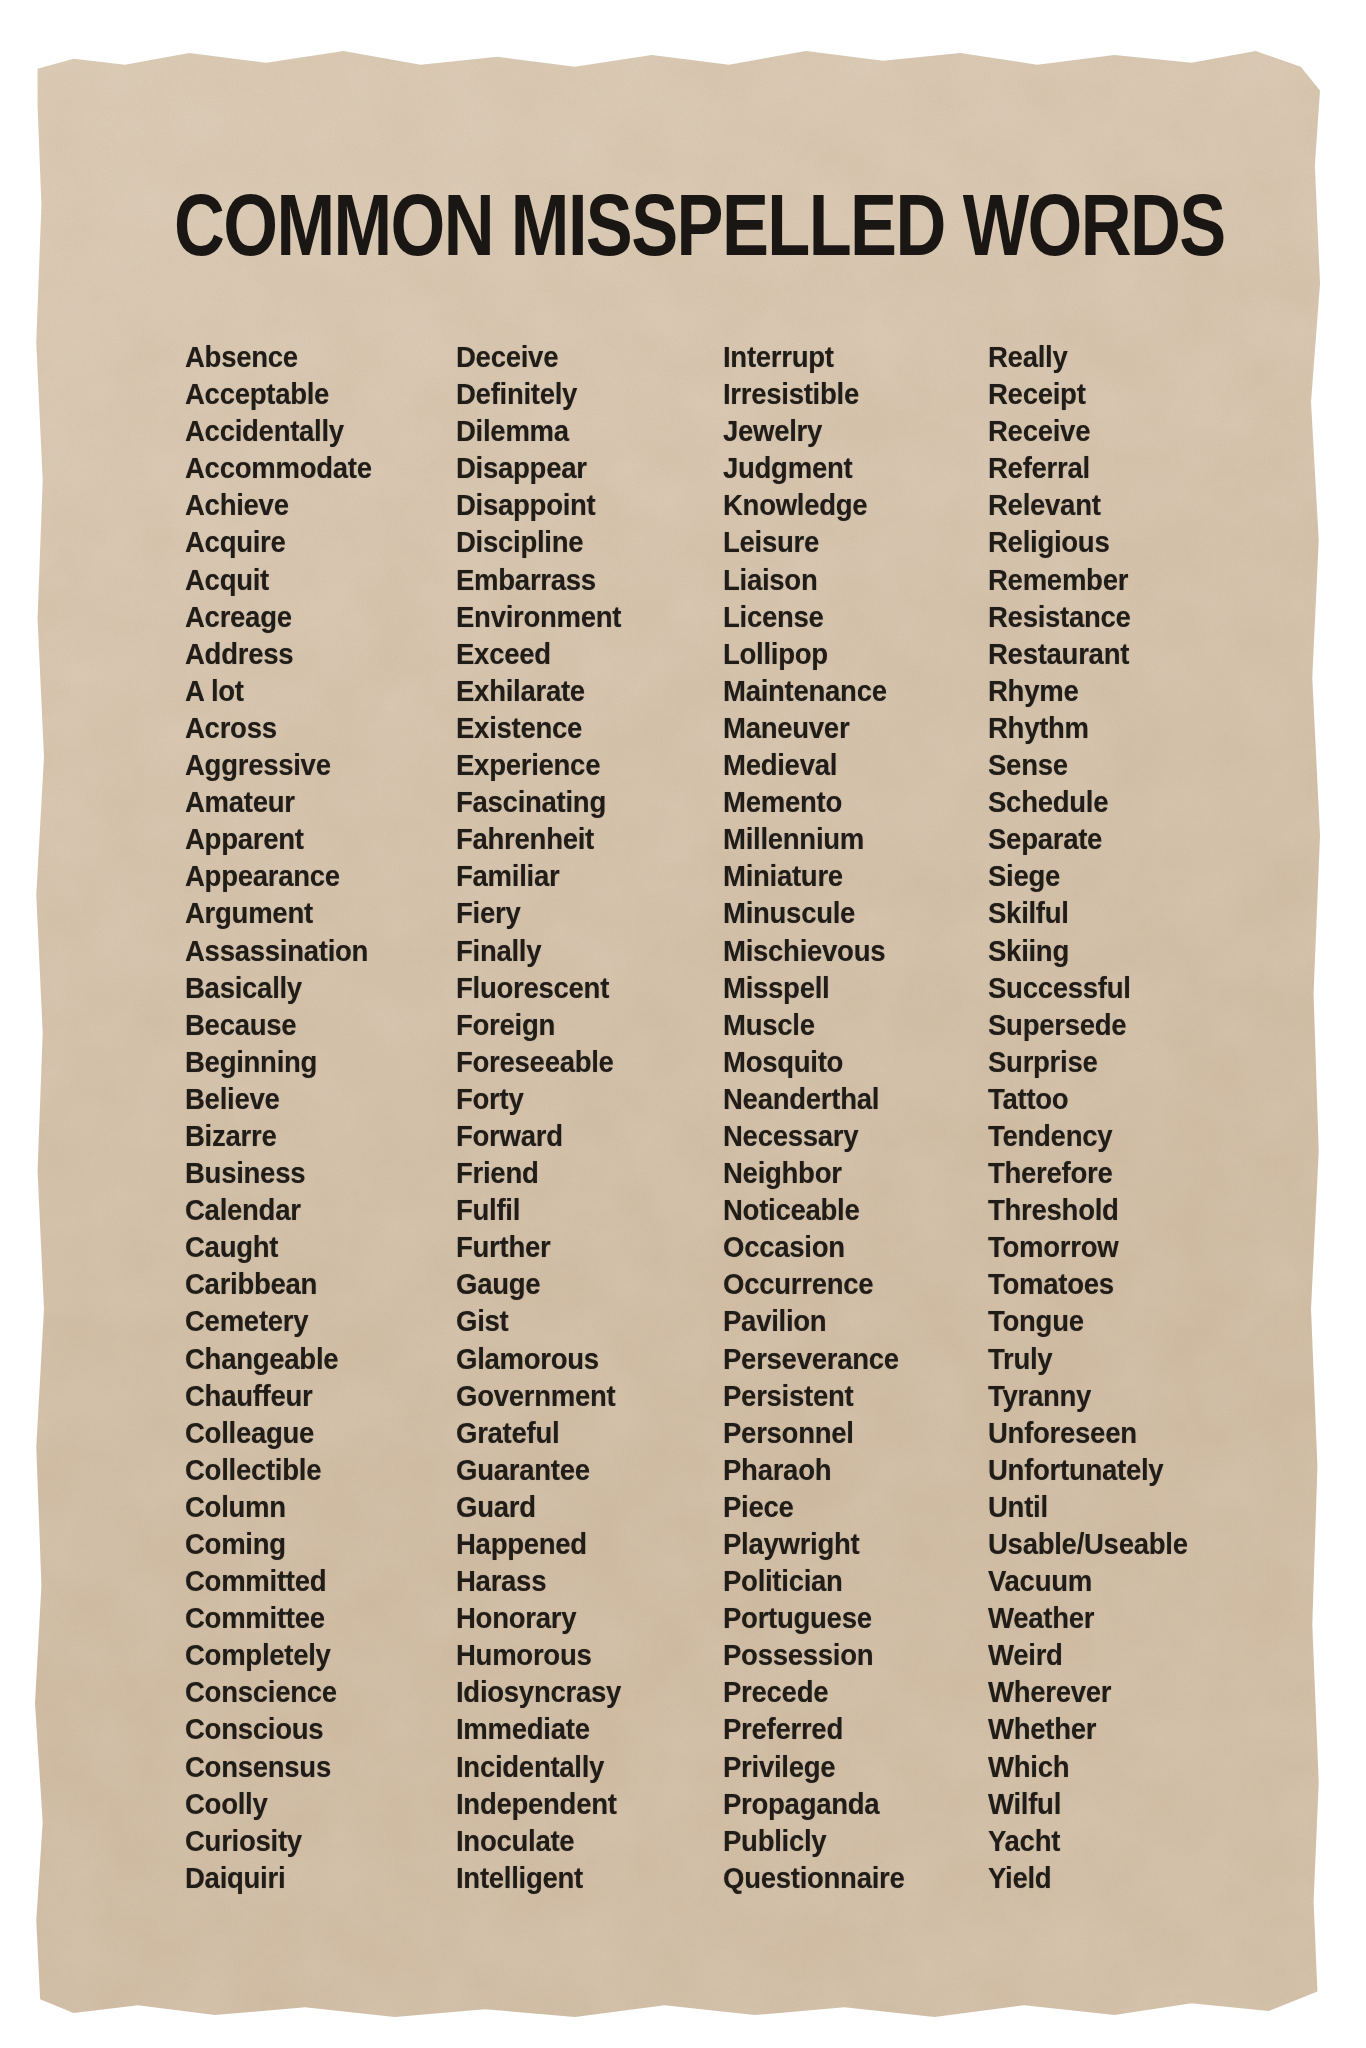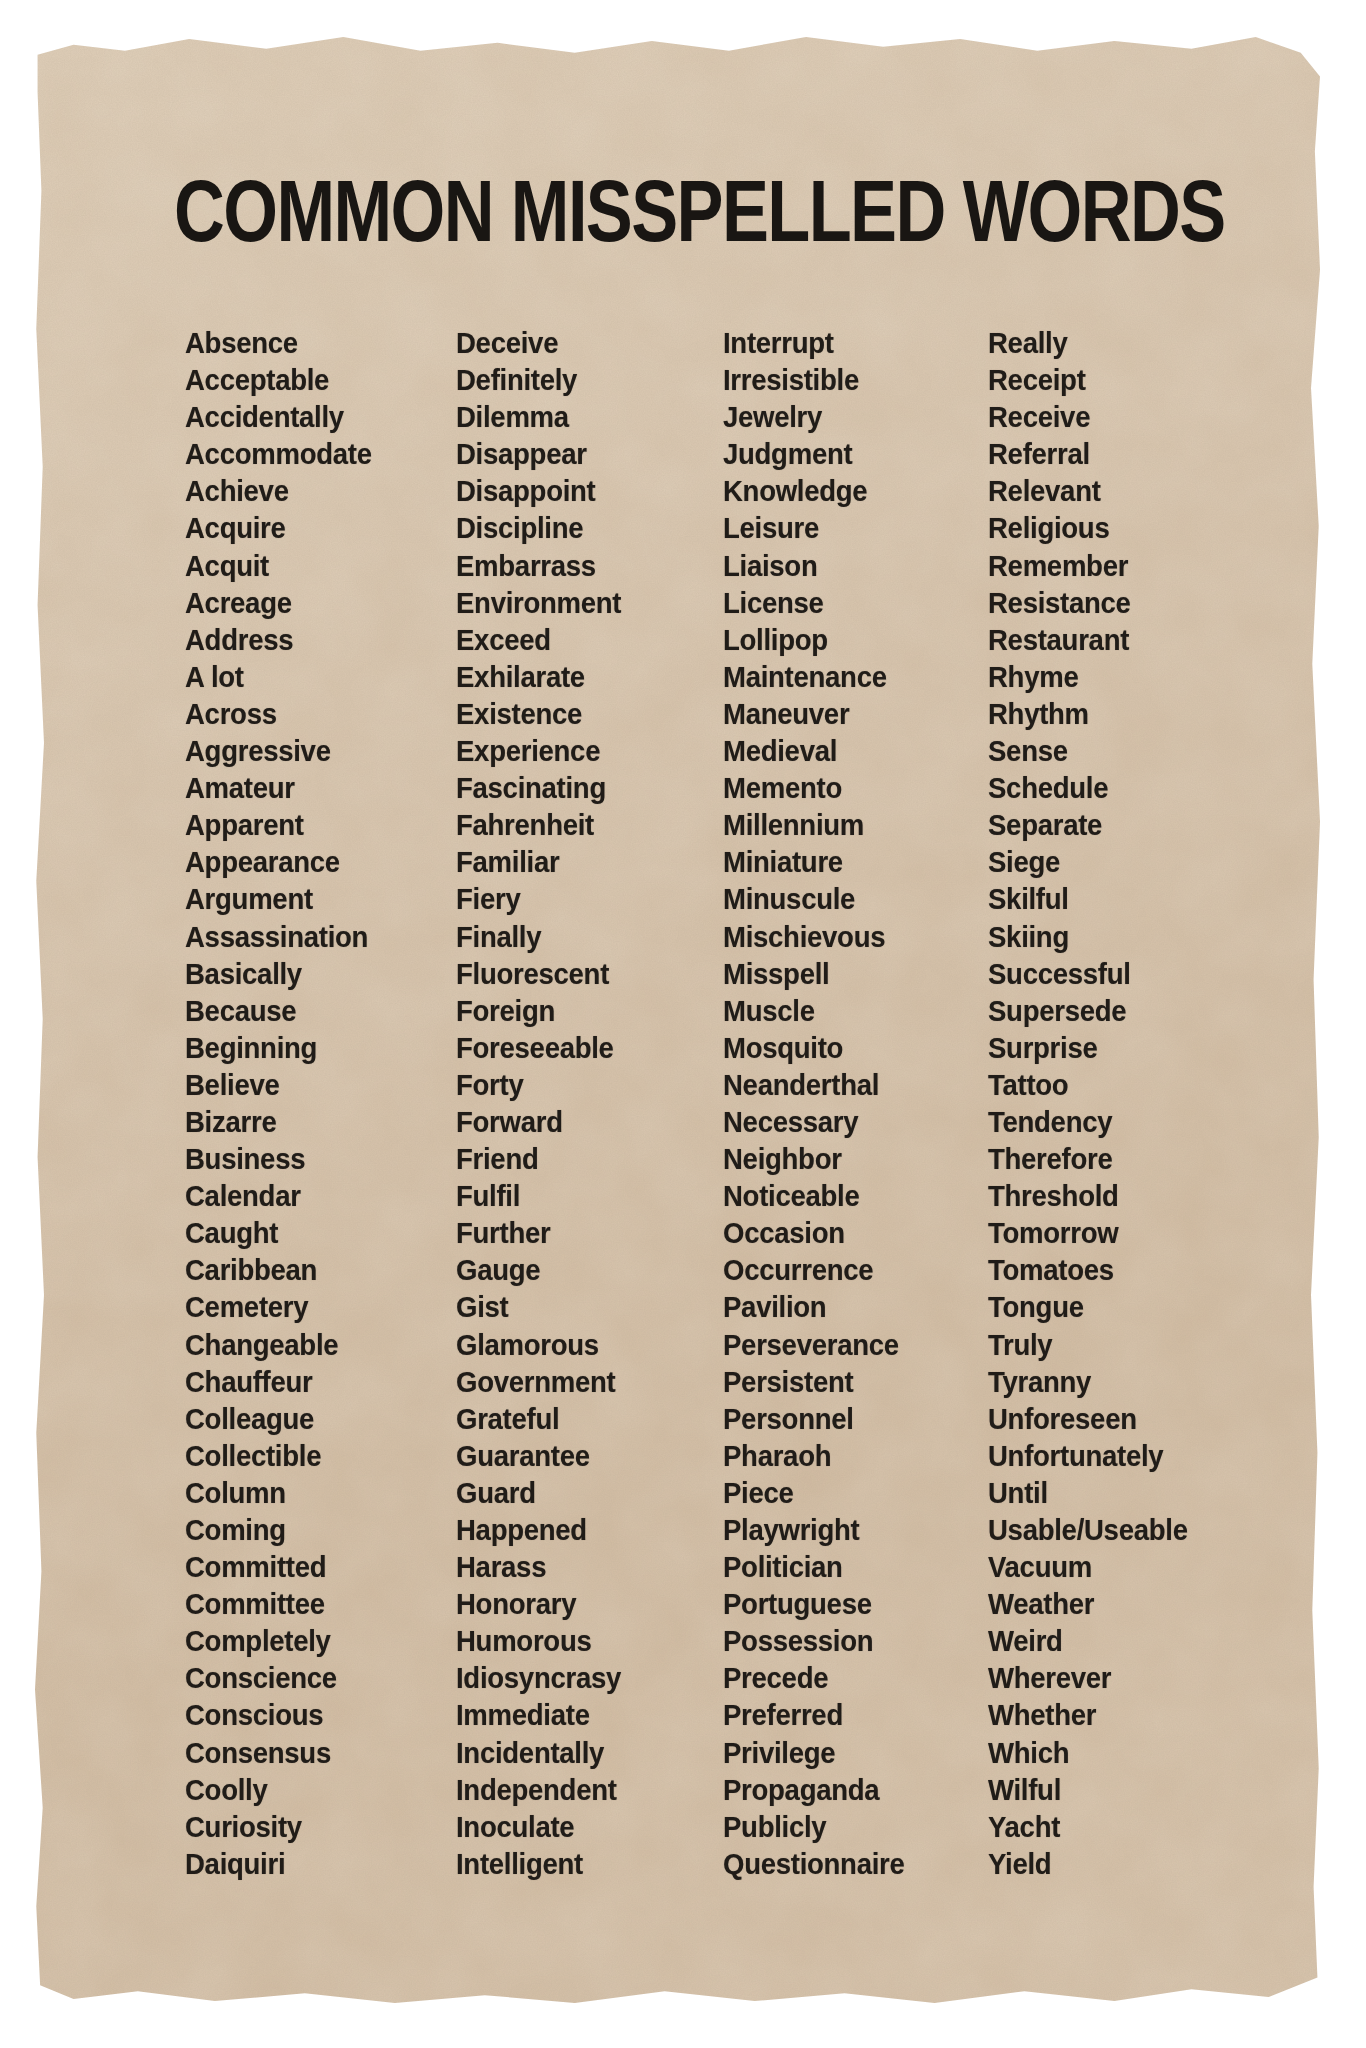--- a/index.html
+++ b/index.html
@@ -5,21 +5,21 @@
   html,body{margin:0;padding:0;background:#ffffff;}
   .page{
     position:relative;
     width:1366px;height:2048px;
     background:#ffffff;
     overflow:hidden;
     font-family:"Liberation Sans", sans-serif;
   }
   .paper{
     position:absolute;
-    left:35px;top:33px;
+    left:35px;top:47px;
     width:1285px;height:1972px;
     background:linear-gradient(160deg,#dccab3 0%,#d6c2aa 35%,#d0baa0 70%,#d4bfa6 100%);
     clip-path:polygon(
       0.2% 1.1%, 3% 0.6%, 7% 0.9%, 12% 0.3%, 18% 0.8%, 24% 0.2%, 30% 0.9%,
       36% 0.5%, 42% 1.0%, 48% 0.4%, 54% 0.9%, 60% 0.2%, 66% 0.7%, 72% 0.3%,
       78% 0.9%, 84% 0.4%, 90% 0.8%, 95% 0.2%, 98.5% 1.0%, 100% 2.2%,
       99.6% 6%, 100% 12%, 99.3% 18%, 99.9% 25%, 99.4% 32%, 100% 40%,
       99.5% 48%, 99.9% 56%, 99.3% 64%, 99.8% 72%, 99.4% 80%, 99.9% 88%,
       99.5% 94%, 99.8% 98.6%,
       96% 99.6%, 90% 99.2%, 84% 99.8%, 77% 99.3%, 70% 99.9%, 63% 99.4%,

